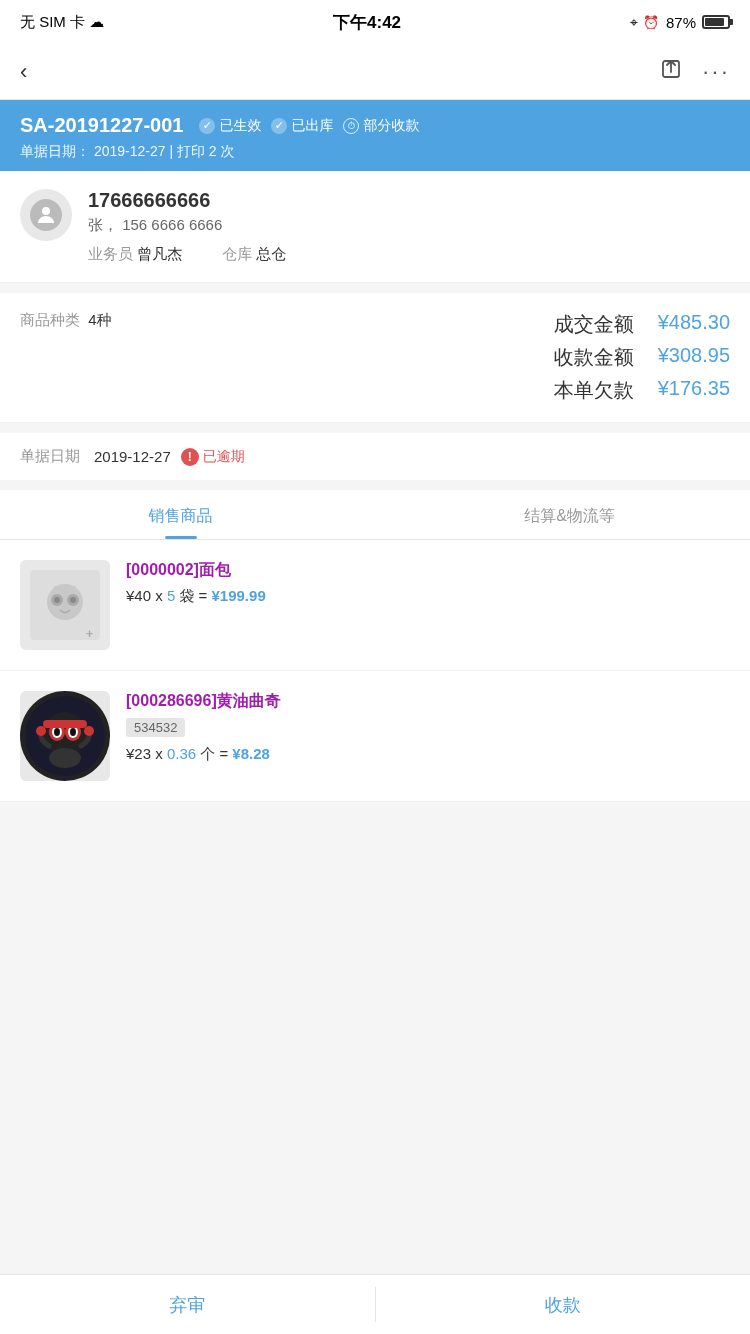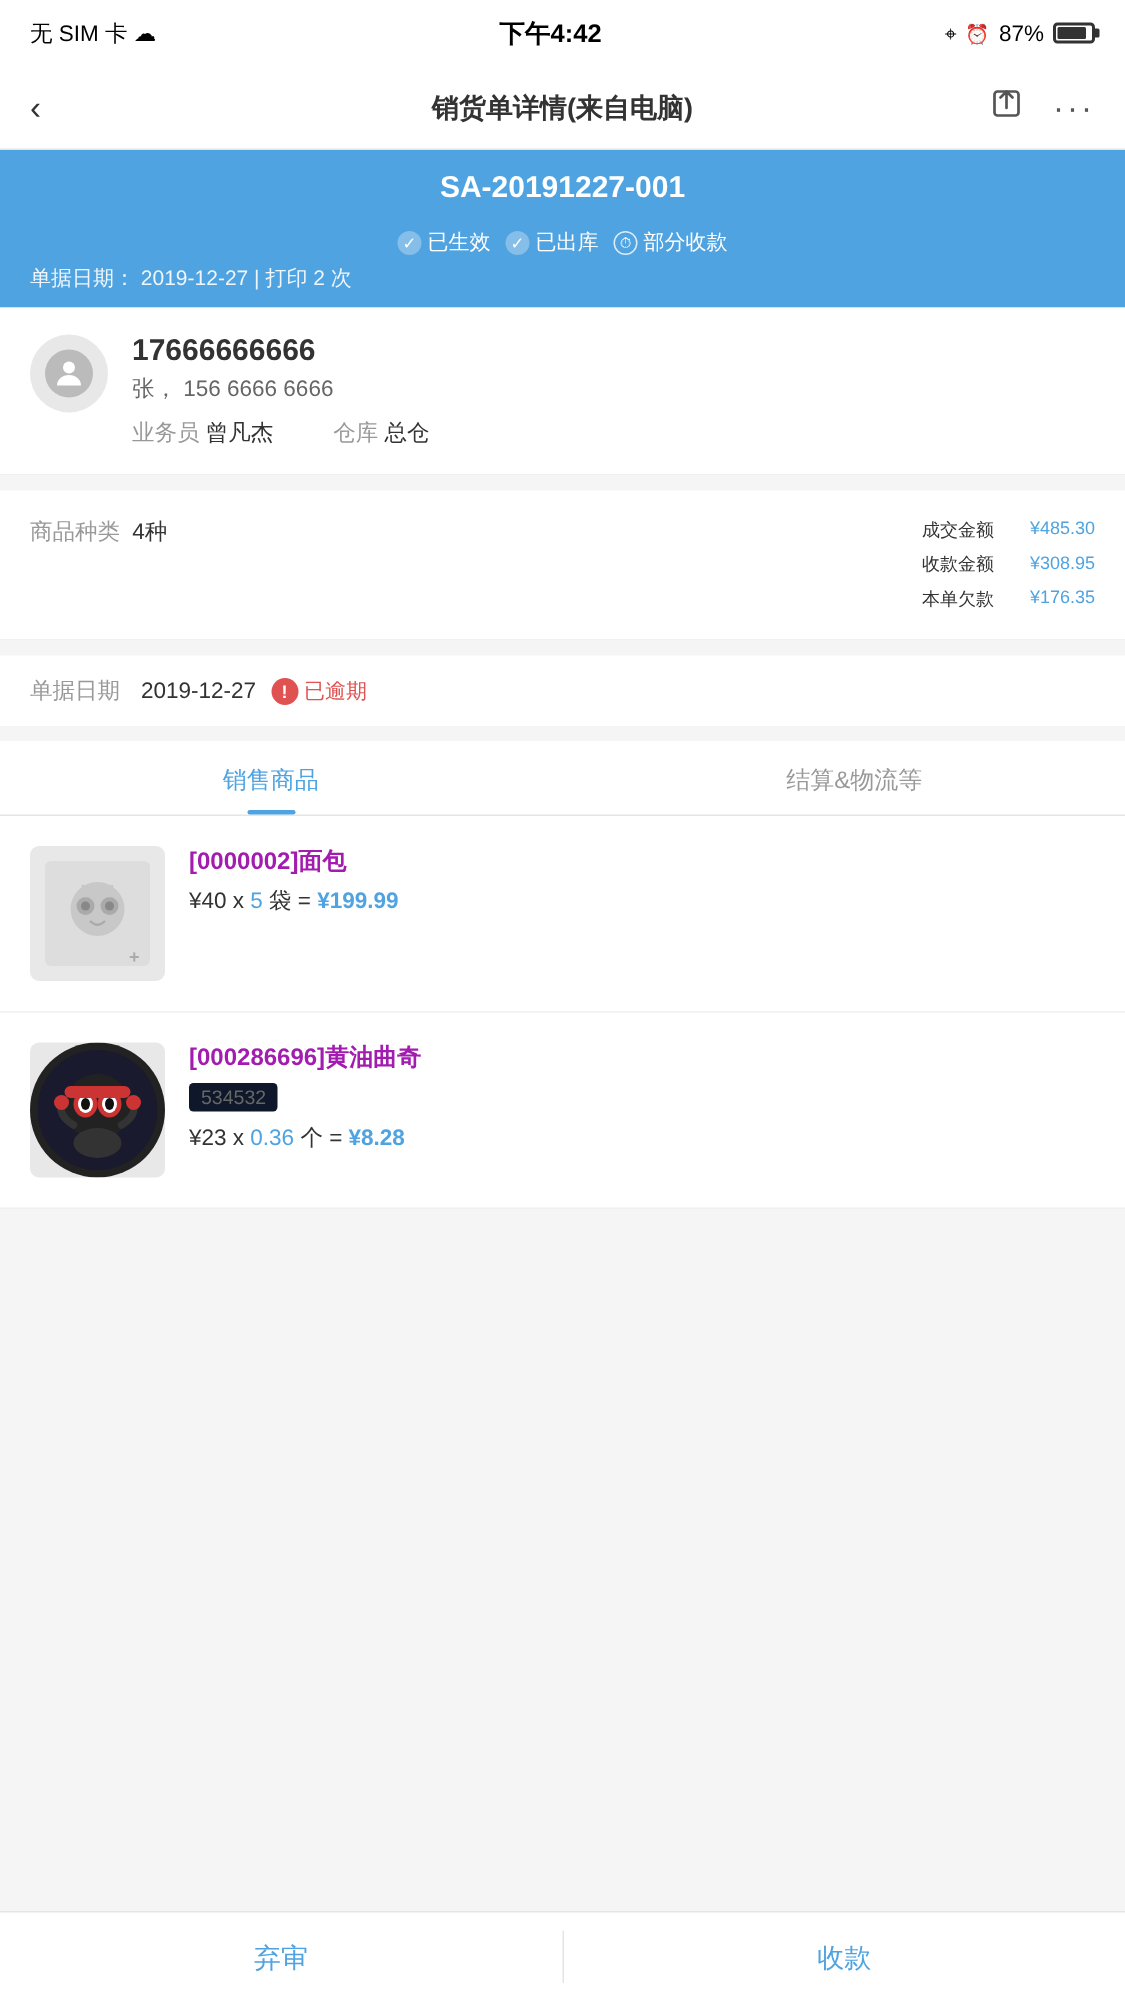--- a/index.html
+++ b/index.html
@@ -73,21 +73,20 @@
     
     .header-band {
       background: #4fa3e0;
       padding: 14px 20px 10px;
     }
     .header-band-top {
       display: flex;
       align-items: center;
       gap: 16px;
       flex-wrap: wrap;
-      flex-direction: column;
     }
     .order-id {
       font-size: 20px;
       font-weight: 700;
       color: #fff;
     }
     .status-tags {
       display: flex;
       gap: 10px;
       align-items: center;
@@ -173,21 +172,21 @@
     .summary-right {
       display: flex;
       flex-direction: column;
       align-items: flex-end;
       gap: 6px;
     }
     .summary-row {
       display: flex;
       justify-content: flex-end;
       gap: 24px;
-      font-size: 12px;
+      font-size: 20px;
     }
     .summary-row-label { color: #333; }
     .summary-amount { color: #4fa3e0; font-weight: 500; }
 
     
     .due-section {
       background: #fff;
       padding: 14px 20px;
       margin-top: 10px;
       display: flex;
@@ -267,21 +266,21 @@
     }
     .product-details { flex: 1; }
     .product-name {
       font-size: 16px;
       font-weight: 700;
       color: #a21caf;
       margin-bottom: 6px;
     }
     .product-tag {
       display: inline-block;
-      background: #0f172a;
+      background: #e5e5e5;
       color: #666;
       font-size: 13px;
       padding: 2px 8px;
       border-radius: 3px;
       margin-bottom: 8px;
     }
     .product-price-row {
       font-size: 15px;
       color: #333;
     }
@@ -340,21 +339,20 @@
     <span>87%</span>
     <div class="battery-icon">
       <div class="battery-fill"></div>
       <div class="battery-tip"></div>
     </div>
   </div>
 </div>
 
 <div class="nav-bar">
   <div class="nav-back">‹</div>
-  <div class="nav-title">销货单详情(来自电脑)</div>
   <div class="nav-actions">
     <div class="nav-action" style="font-size:18px;">
       <svg width="22" height="22" viewBox="0 0 22 22" fill="none" xmlns="http://www.w3.org/2000/svg">
         <rect x="3" y="3" width="16" height="16" rx="2" stroke="#555" stroke-width="1.8" fill="none"></rect>
         <path d="M11 3 L11 14 M7 7 L11 3 L15 7" stroke="#555" stroke-width="1.8" stroke-linecap="round" stroke-linejoin="round"></path>
       </svg>
     </div>
     <div class="nav-action" style="font-size:22px; letter-spacing:2px; color:#555;">···</div>
   </div>
 </div>

